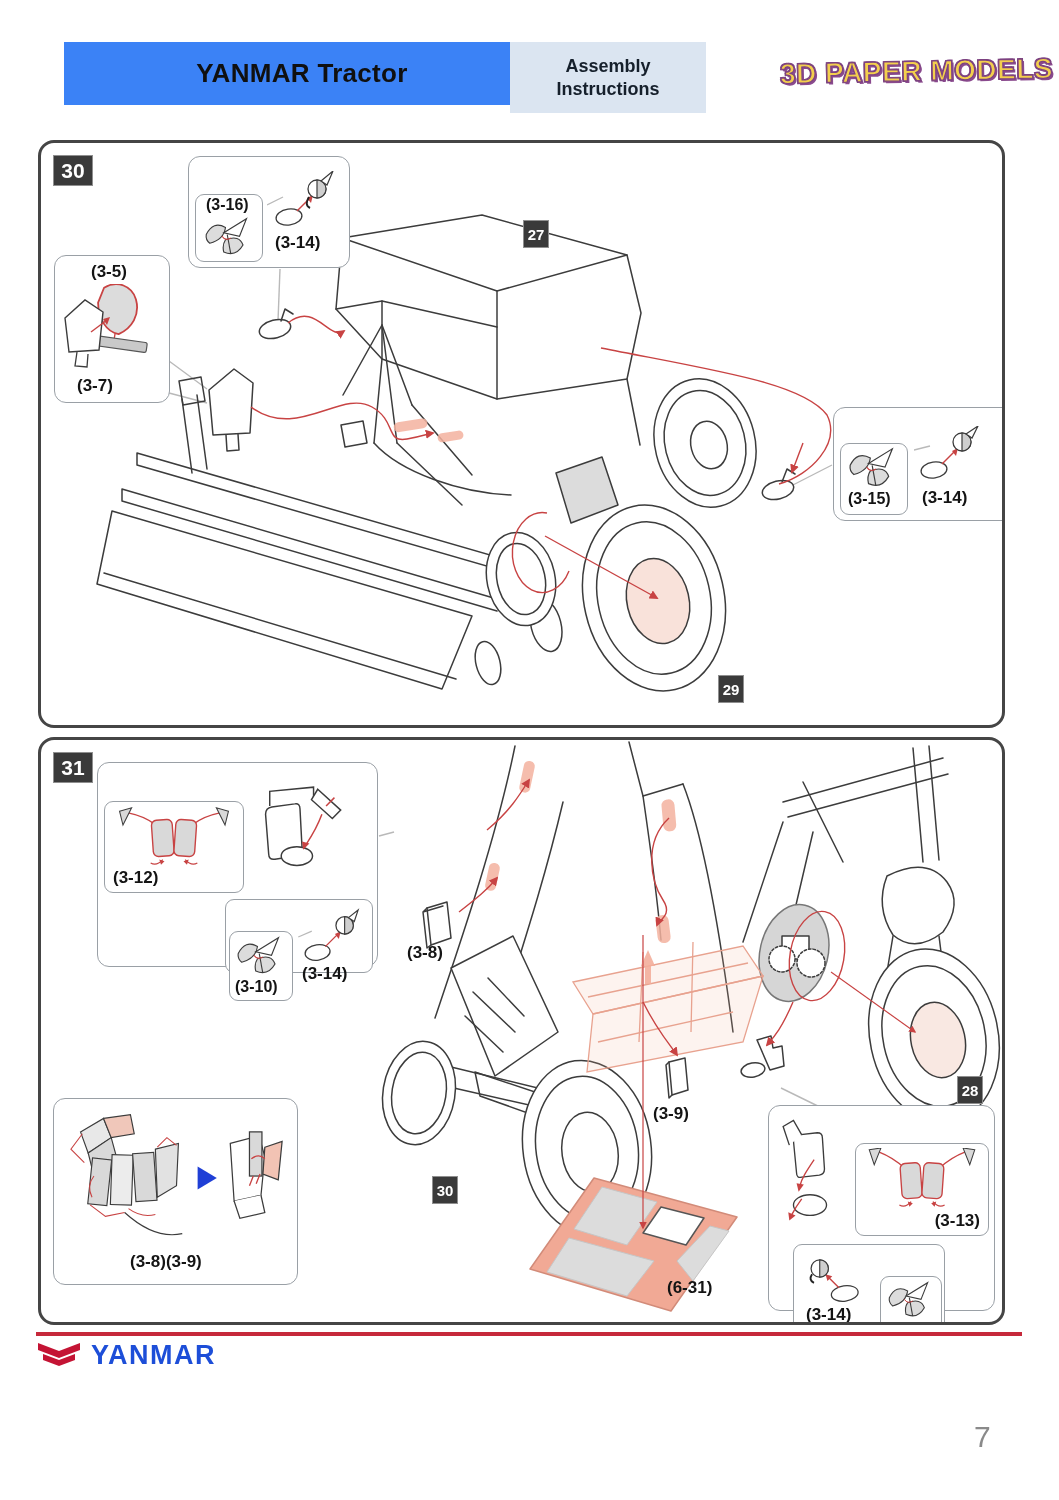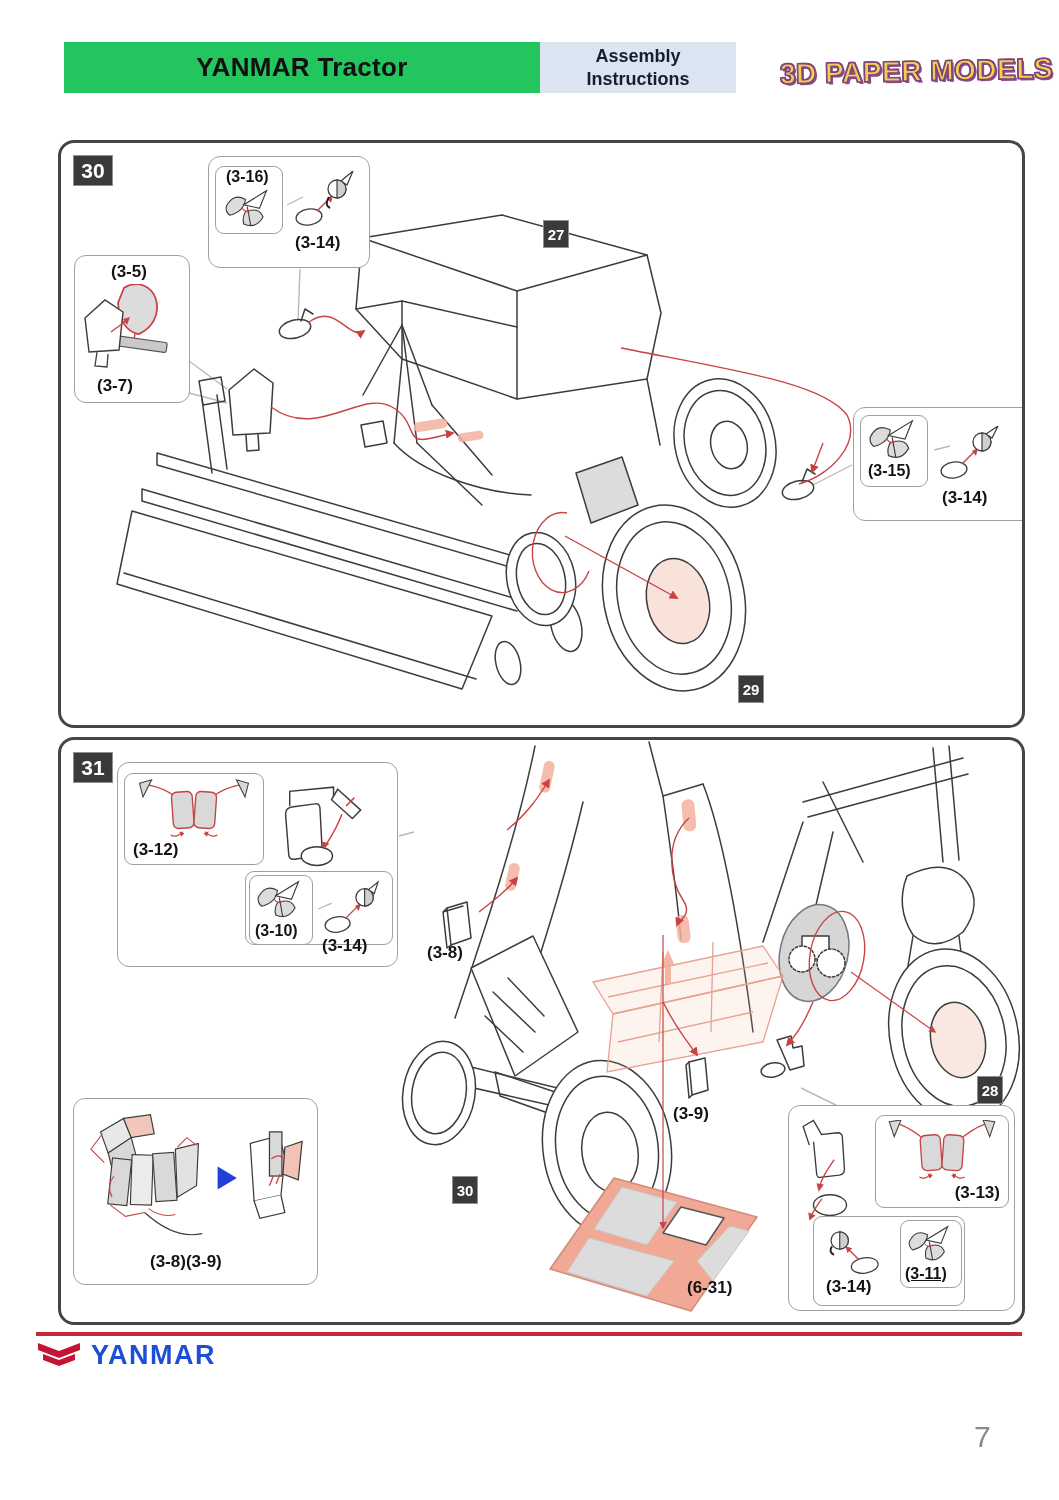--- a/index.html
+++ b/index.html
@@ -1,42 +1,42 @@
 <!DOCTYPE html>
 <html><head>
 <meta charset="utf-8">
 <style>
   * { box-sizing: border-box; }
   body { margin:0; background:#ffffff; font-family:"Liberation Sans", sans-serif; }
   #page { position:relative; width:1059px; height:1500px; background:#fff; overflow:hidden; }
 
   
-  .banner { position:absolute; left:64px; top:42px; width:476px; height:51px; background:#22c55e;
+  .banner { position:absolute; left:64px; top:42px; width:476px; height:63px; background:#3b82f6;
             display:flex; align-items:center; justify-content:center; }
   .banner .t { font-size:26px; font-weight:700; color:#101010; letter-spacing:.3px; }
-  .sub { position:absolute; left:540px; top:42px; width:196px; height:51px; background:#dbe5f1;
+  .sub { position:absolute; left:510px; top:42px; width:196px; height:71px; background:#dbe5f1;
          color:#16202c; display:flex; flex-direction:column; align-items:center; justify-content:center;
          font-weight:700; font-size:18px; line-height:1.25; }
   .logo { position:absolute; left:780px; top:56px; width:240px; font-size:28px; font-weight:800;
           color:#f3cf4d; letter-spacing:.5px; white-space:nowrap; transform:rotate(-1.2deg);
           -webkit-text-stroke:1.2px #7c4180; text-shadow:2px 2px 0 #8a4a8e, -1px -1px 0 #7c4180, 1px -1px 0 #7c4180, -1px 1px 0 #7c4180; }
 
   
-  .panel { position:absolute; left:58px; width:967px; height:588px; background:#fff;
+  .panel { position:absolute; left:38px; width:967px; height:588px; background:#fff;
            border:3px solid #454545; border-radius:16px; overflow:hidden; }
   #panel30 { top:140px; } #panel31 { top:737px; }
   .art { position:absolute; left:0; top:0; width:967px; height:588px; }
 
   .badge { position:absolute; display:flex; align-items:center; justify-content:center;
            background:#3a3a3a; color:#fff; font-weight:700; border:1px solid #8f8f8f; z-index:5; }
   .badge.step { width:40px; height:31px; font-size:21px; left:12px; top:12px; }
   .badge.mini { width:26px; height:28px; font-size:15px; }
 
   .co { position:absolute; background:#fff; border:1.6px solid #9aa0a6; border-radius:12px; z-index:4; }
-  .ib { position:absolute; background:#fff; border:1.5px solid #9aa0a6; border-radius:9px; }
+  .ib { position:absolute; background:#fff; border:1.5px solid #9aa0a6; border-radius:9px;margin-top:28px; }
   .plabel { position:absolute; font-weight:700; font-size:16px; color:#141414; white-space:nowrap; z-index:4; }
   .plabel.lg { font-size:17px; }
   .csvg { position:absolute; }
 
   
   .rule { position:absolute; left:36px; top:1332px; width:986px; height:4px; background:#c6293b; }
   .brand { position:absolute; left:36px; top:1340px; display:flex; align-items:center; gap:9px; }
   .brand-name { font-size:27px; font-weight:800; color:#1d4ed8; letter-spacing:1.5px; }
   .pageno { position:absolute; left:974px; top:1420px; font-size:30px; color:#8a8a8a; }
 </style>

